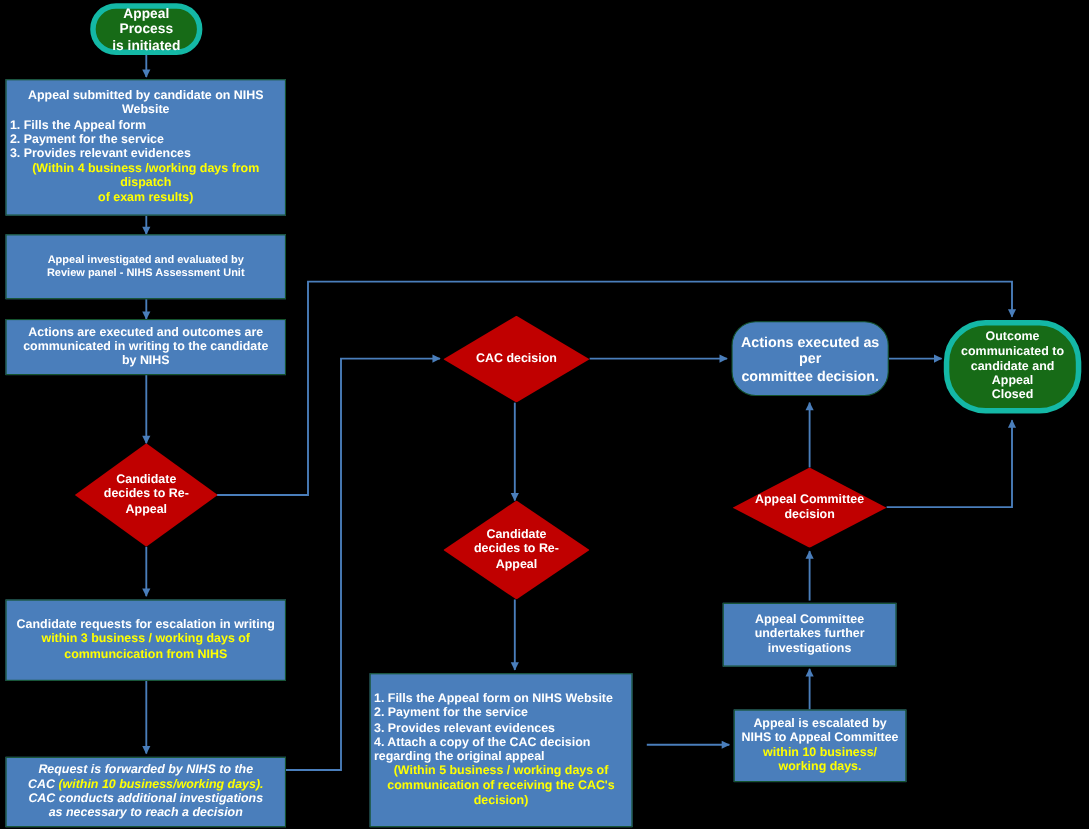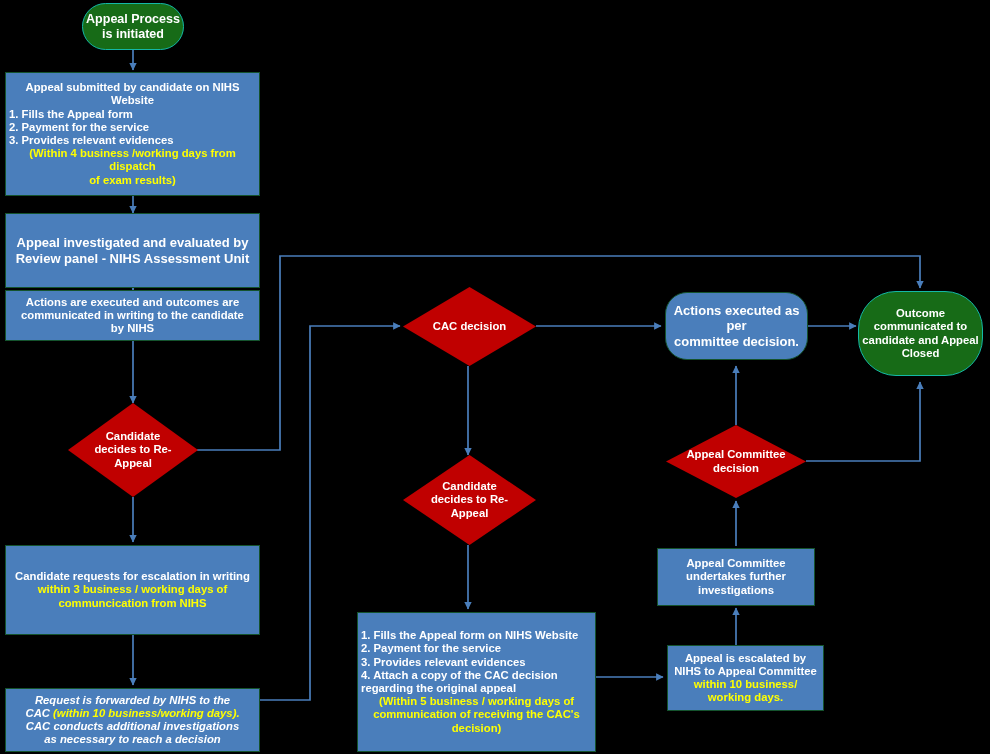--- a/index.html
+++ b/index.html
@@ -34,21 +34,21 @@
     font-weight: bold;
     line-height: 1.17;
     z-index: 3;
   }
   .process {
     background: #4a7ebb;
     border: 1px solid #14532d;
   }
   .terminator {
     background: #176b17;
-    border: 1px solid #14b8a6;
+    border: 5px solid #14b8a6;
     border-radius: 38px;
   }
   .decision {
     background: transparent;
     border: none;
   }
   .decision .dshape {
     position: absolute;
     left: 0; top: 0;
     width: 100%; height: 100%;
@@ -148,21 +148,21 @@
         <span class="tline white">3. Provides relevant evidences</span>
       </span>
     <span class="inner al-center">
         <span class="tline yellow">(Within 4 business /working days from dispatch</span>
       </span>
     <span class="inner al-center">
         <span class="tline yellow">of exam results)</span>
       </span>
   </div>
 
-  <div class="node process" style="left:5px; top:213px; width:255px; height:75px; font-size:13px;">
+  <div class="node process" style="left:5px; top:213px; width:255px; height:59px; font-size:10px;">
     <span class="inner al-center">
         <span class="tline white">Appeal investigated and evaluated by</span>
       </span>
     <span class="inner al-center">
         <span class="tline white">Review panel - NIHS Assessment Unit</span>
       </span>
   </div>
 
   <div class="node process" style="left:5px; top:290px; width:255px; height:51px; font-size:11.3px;">
     <span class="inner al-center">
@@ -178,21 +178,21 @@
 
   <div class="node decision" style="left:68px; top:403px; width:130px; height:94px; font-size:11.3px;">
     <span class="dshape"></span>
     <span class="dtext">
       <span class="tline white">Candidate</span>
       <span class="tline white">decides to Re-</span>
       <span class="tline white">Appeal</span>
     </span>
   </div>
 
-  <div class="node process" style="left:5px; top:545px; width:255px; height:90px; font-size:11.3px;">
+  <div class="node process" style="left:5px; top:545px; width:255px; height:74px; font-size:11.3px;">
     <span class="inner al-center">
         <span class="tline white">Candidate requests for escalation in writing</span>
       </span>
     <span class="inner al-center">
         <span class="tline yellow">within 3 business / working days of</span>
       </span>
     <span class="inner al-center">
         <span class="tline yellow">communcication from NIHS</span>
       </span>
   </div>
@@ -221,21 +221,21 @@
 
   <div class="node decision" style="left:403px; top:455px; width:133px; height:90px; font-size:11.3px;">
     <span class="dshape"></span>
     <span class="dtext">
       <span class="tline white">Candidate</span>
       <span class="tline white">decides to Re-</span>
       <span class="tline white">Appeal</span>
     </span>
   </div>
 
-  <div class="node process" style="left:357px; top:612px; width:239px; height:140px; font-size:11.3px;">
+  <div class="node process" style="left:336px; top:612px; width:239px; height:140px; font-size:11.3px;">
     <span class="inner al-left pad-left">
         <span class="tline white">1. Fills the Appeal form on NIHS Website</span>
       </span>
     <span class="inner al-left pad-left">
         <span class="tline white">2. Payment for the service</span>
       </span>
     <span class="inner al-left pad-left">
         <span class="tline white">3. Provides relevant evidences</span>
       </span>
     <span class="inner al-left pad-left">

